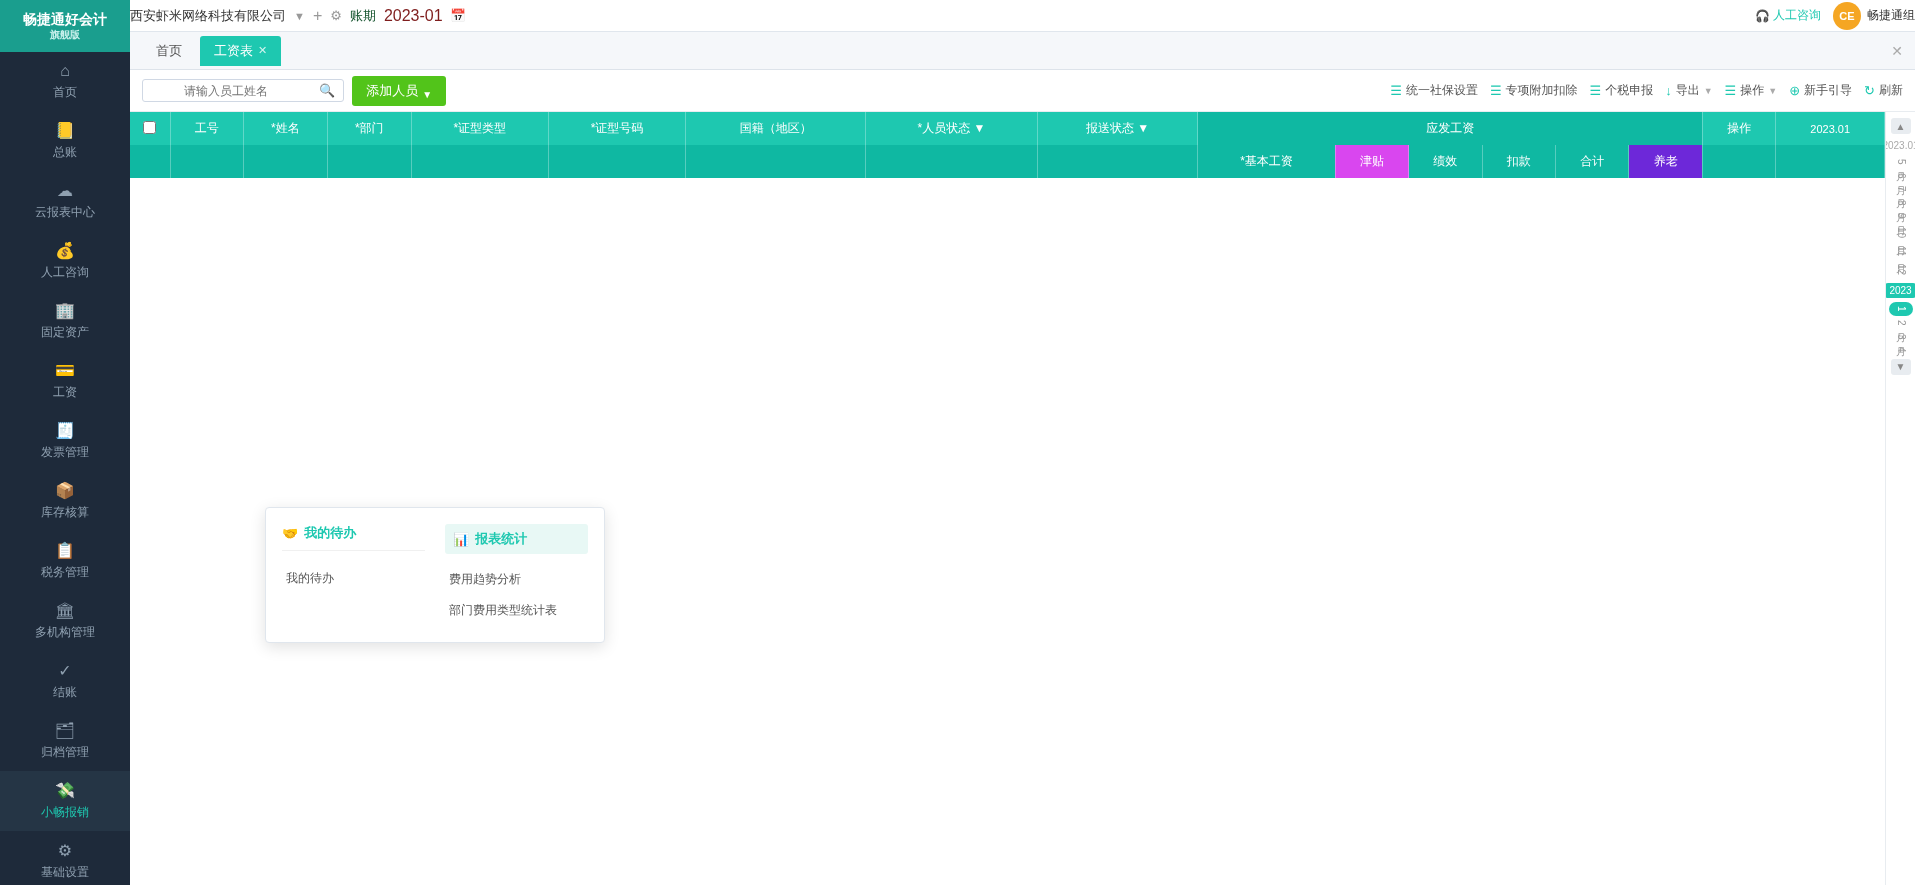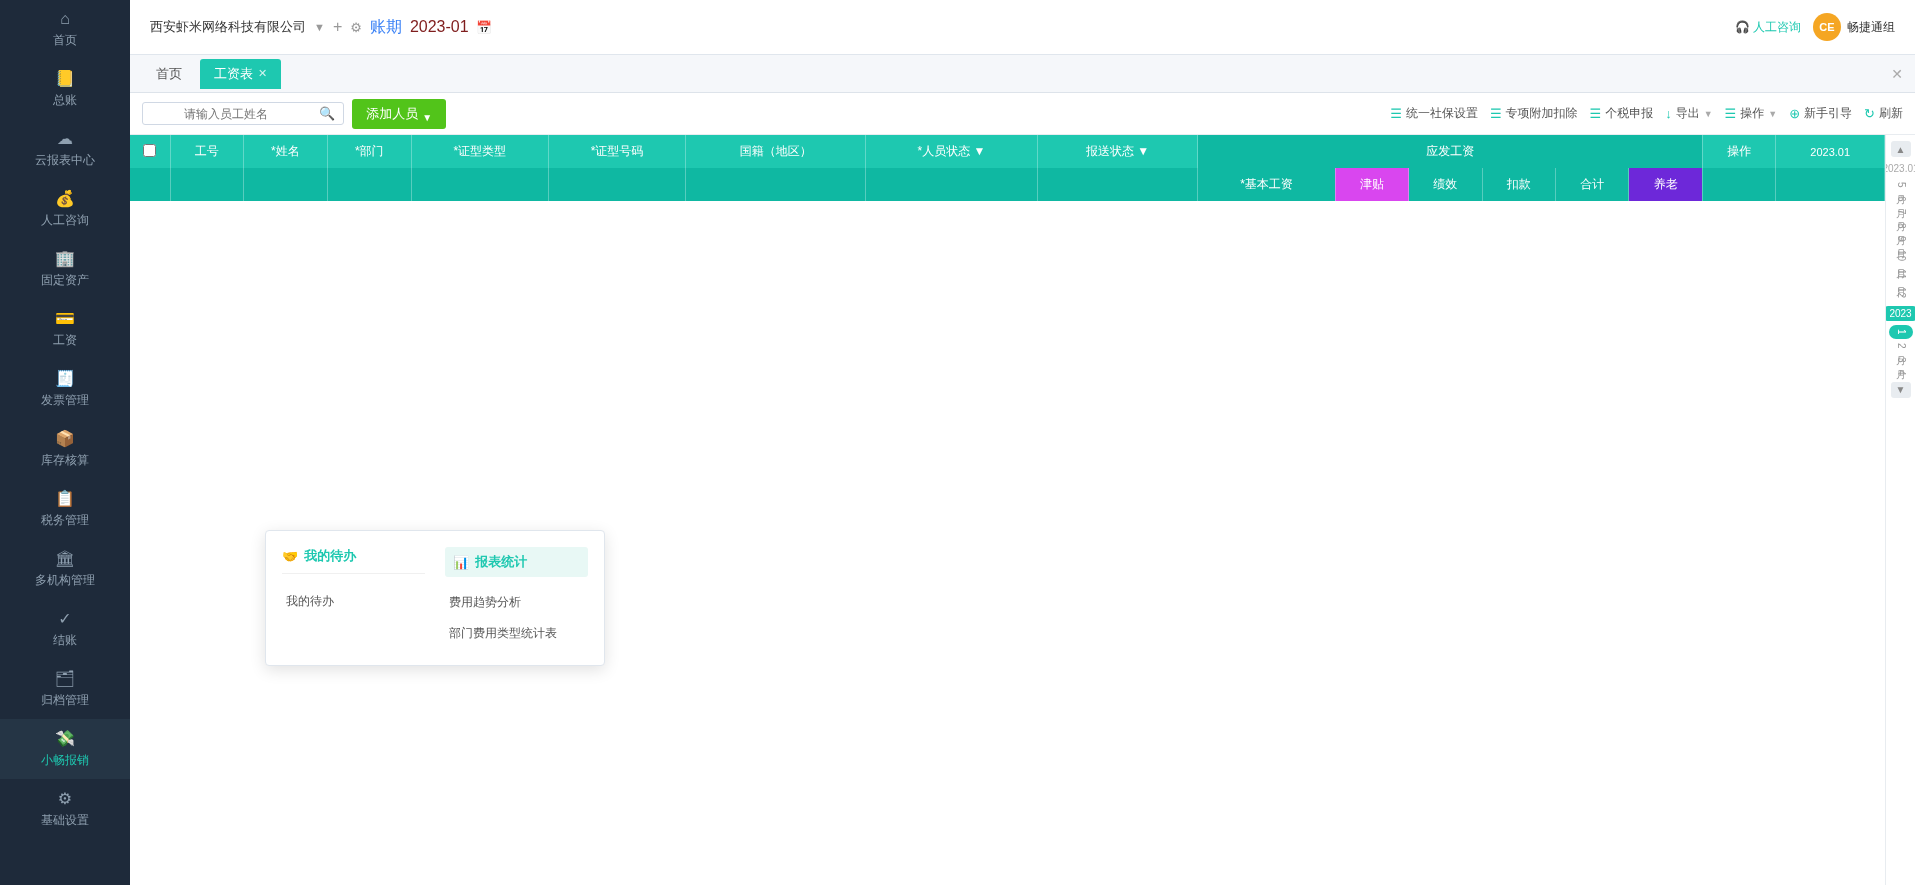--- a/index.html
+++ b/index.html
@@ -52,36 +52,36 @@
     .main-content {
       flex: 1;
       display: flex;
       flex-direction: column;
       overflow: hidden;
     }
 
     
     .topbar {
       background: #fff;
-      height: 55px;
-      display: flex;
-      align-items: center;
-      padding: 0 20px;
+      height: 32px;
+      display: flex;
+      align-items: center;
+      padding: 0 0;
       border-bottom: 1px solid #e0e6ed;
       gap: 8px;
     }
     .company-name {
       font-size: 13px;
       color: #333;
       font-weight: 500;
     }
     .topbar-arrow { color: #999; font-size: 11px; cursor: pointer; }
     .topbar-plus { color: #999; cursor: pointer; font-size: 16px; }
     .topbar-gear { color: #999; cursor: pointer; }
-    .period-label { color: #3b82f6; font-size: 16px; }
+    .period-label { color: #14532d; font-size: 13px; }
     .period-value { color: #7f1d1d; font-size: 16px; }
     .period-cal { color: #1ec8b0; cursor: pointer; }
     .topbar-right { margin-left: auto; display: flex; align-items: center; gap: 12px; }
     .topbar-service { color: #1ec8b0; font-size: 12px; cursor: pointer; display: flex; align-items: center; gap: 3px; }
     .topbar-user { display: flex; align-items: center; gap: 6px; cursor: pointer; }
     .avatar-circle { width: 28px; height: 28px; border-radius: 50%; background: #f5a623; display: flex; align-items: center; justify-content: center; color: white; font-size: 11px; font-weight: bold; }
     .user-name { color: #333; font-size: 12px; }
 
     
     .tabbar {
@@ -306,20 +306,24 @@
       cursor: pointer;
       color: #888;
       font-size: 10px;
       margin: 2px;
     }
   </style>
 </head>
 <body>
 
 <div class="sidebar">
+  <div class="sidebar-logo">
+    <div class="logo-top">畅捷通好会计</div>
+    <div class="logo-sub">旗舰版</div>
+  </div>
 
   <div class="sidebar-item">
     <span class="icon">⌂</span>
     <span>首页</span>
   </div>
   <div class="sidebar-item">
     <span class="icon">📒</span>
     <span>总账</span>
   </div>
   <div class="sidebar-item">

